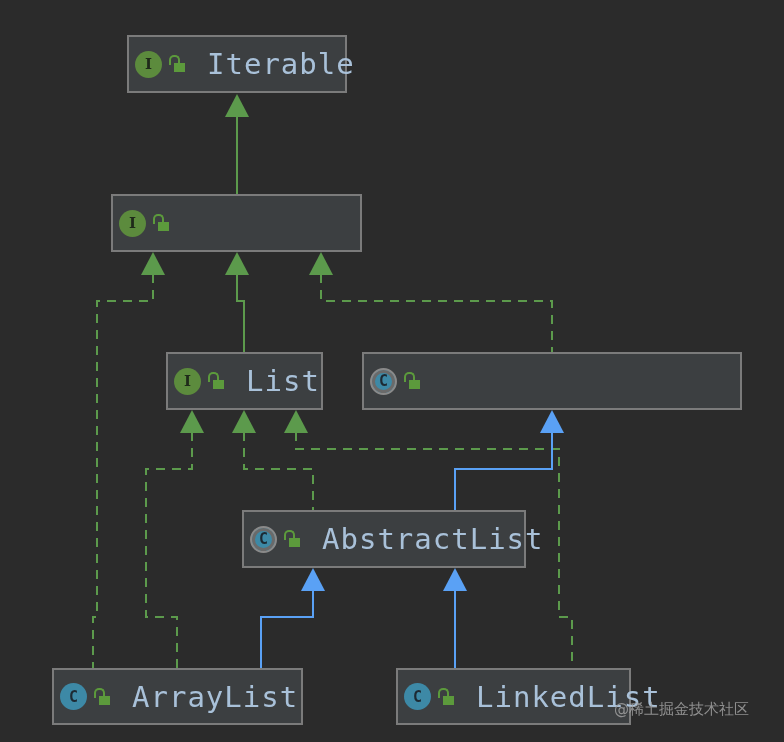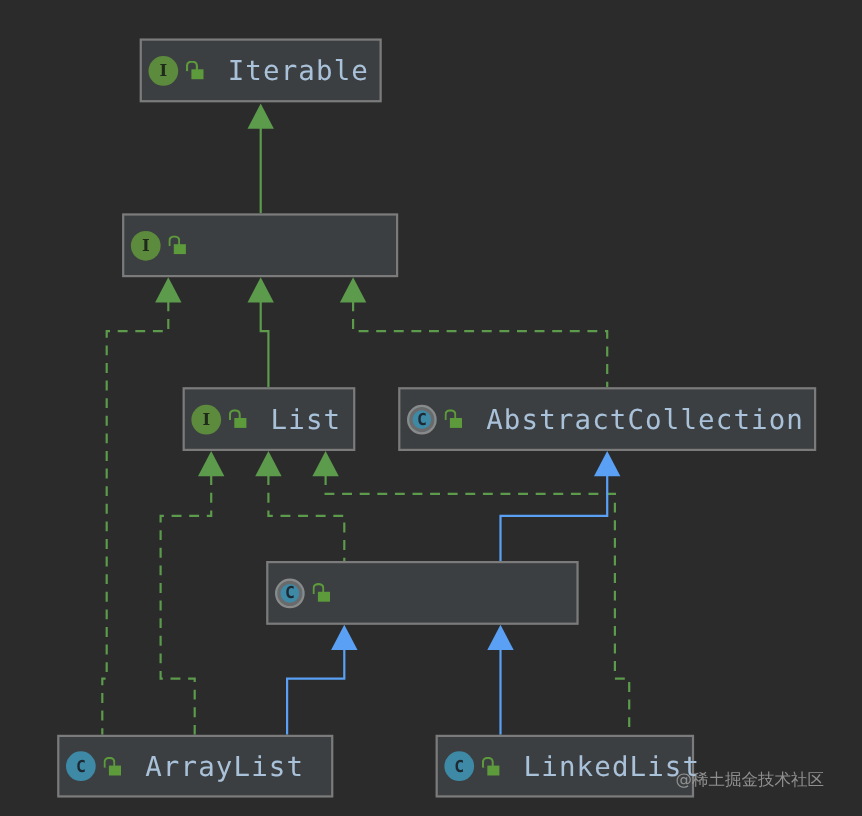--- a/index.html
+++ b/index.html
@@ -20,21 +20,21 @@
     font-size: 15px; font-weight: bold; color: #1f2a1a;
     margin-left: 6px; flex: none;
   }
   .badge.iface { background: #5c8b3d; font-family: "DejaVu Serif", serif; }
   .badge.cls { background: #3d89a6; color: #1d2a33; }
   .badge.abs { background: #3d89a6; color: #1d2a33; box-shadow: 0 0 0 3px #6a6a6a inset; border: 2px solid #8a8a8a; width: 23px; height: 23px; }
   .lock { width: 18px; height: 20px; margin-left: 7px; position: relative; flex: none; }
   .lock .shackle { position: absolute; left: 0px; top: 1px; width: 7px; height: 8px; border: 2px solid #5c9a3c; border-bottom: none; border-radius: 5px 5px 0 0; }
   .lock .body { position: absolute; left: 5px; top: 9px; width: 11px; height: 9px; background: #5c9a3c; }
   .label {
-    color: #a9c1d9; font-size: 25px; margin-left: 20px; white-space: nowrap; letter-spacing: 1px;
+    color: #a9c1d9; font-size: 29px; margin-left: 20px; white-space: nowrap; letter-spacing: 1px;
   }
   .watermark {
     position: absolute; left: 614px; top: 700px; color: #a0a0a0; font-size: 15px;
     font-family: "DejaVu Sans", sans-serif; opacity: 0.85;
   }
 </style>
 </head>
 <body>
 
 <svg class="edges" width="784" height="742">
@@ -124,29 +124,29 @@
     </span>
   <span class="label">List</span>
 </div>
 
 <div class="node" style="left:362px;top:352px;width:380px;height:58px;">
   <span class="badge abs">C</span>
   <span class="lock">
       <span class="shackle"></span>
       <span class="body"></span>
     </span>
-  <span class="label">AbstractCollection</span>
 </div>
 
 <div class="node" style="left:242px;top:510px;width:284px;height:58px;">
   <span class="badge abs">C</span>
   <span class="lock">
       <span class="shackle"></span>
       <span class="body"></span>
     </span>
+  <span class="label">AbstractList</span>
 </div>
 
 <div class="node" style="left:52px;top:668px;width:251px;height:57px;">
   <span class="badge cls">C</span>
   <span class="lock">
       <span class="shackle"></span>
       <span class="body"></span>
     </span>
   <span class="label">ArrayList</span>
 </div>

